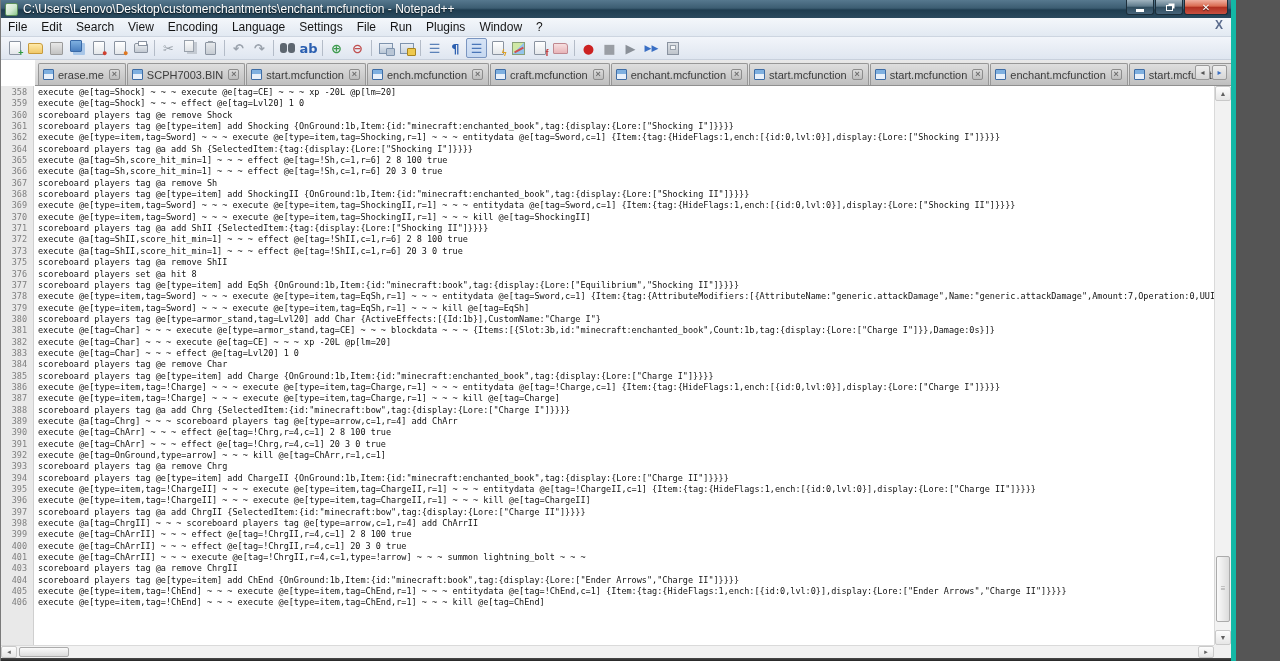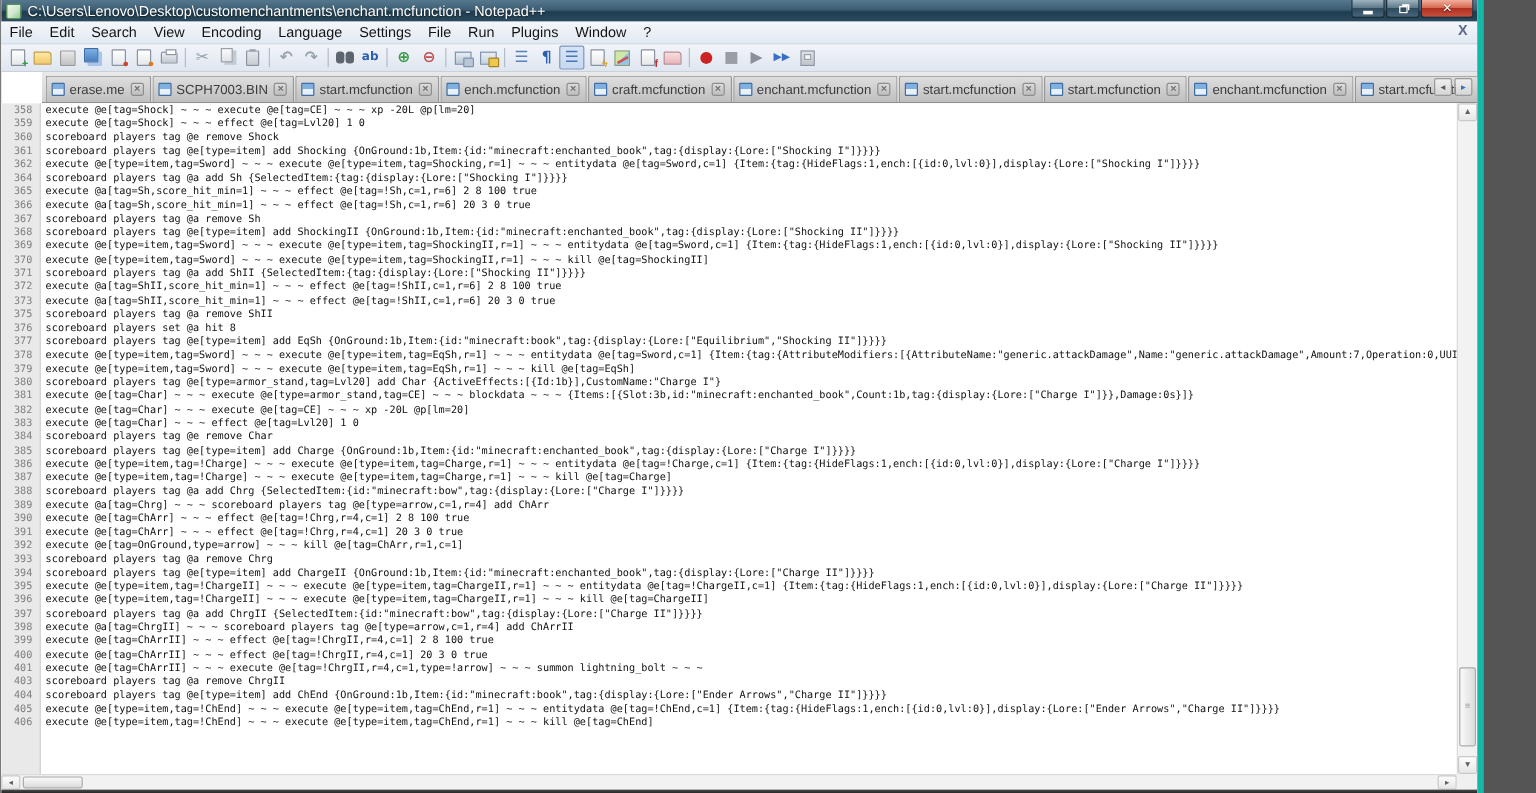--- a/index.html
+++ b/index.html
@@ -177,21 +177,21 @@
         <span class="glyph" style="color: rgb(154, 162, 172); font-size: 13px;">↶</span>
       </div>
       <div class="tbi">
         <span class="glyph" style="color: rgb(154, 162, 172); font-size: 13px;">↷</span>
       </div>
       <div class="sep"></div>
       <div class="tbi">
         <span class="b-binoc"></span>
       </div>
       <div class="tbi">
-        <span class="glyph" style="color: rgb(43, 95, 176); font-size: 10px;">ab</span>
+        <span class="glyph" style="color: rgb(43, 95, 176); font-size: 13px;">ab</span>
       </div>
       <div class="sep"></div>
       <div class="tbi">
         <span class="glyph" style="color: rgb(60, 154, 76); font-size: 13px;">⊕</span>
       </div>
       <div class="tbi">
         <span class="glyph" style="color: rgb(192, 80, 80); font-size: 13px;">⊖</span>
       </div>
       <div class="sep"></div>
       <div class="tbi">

